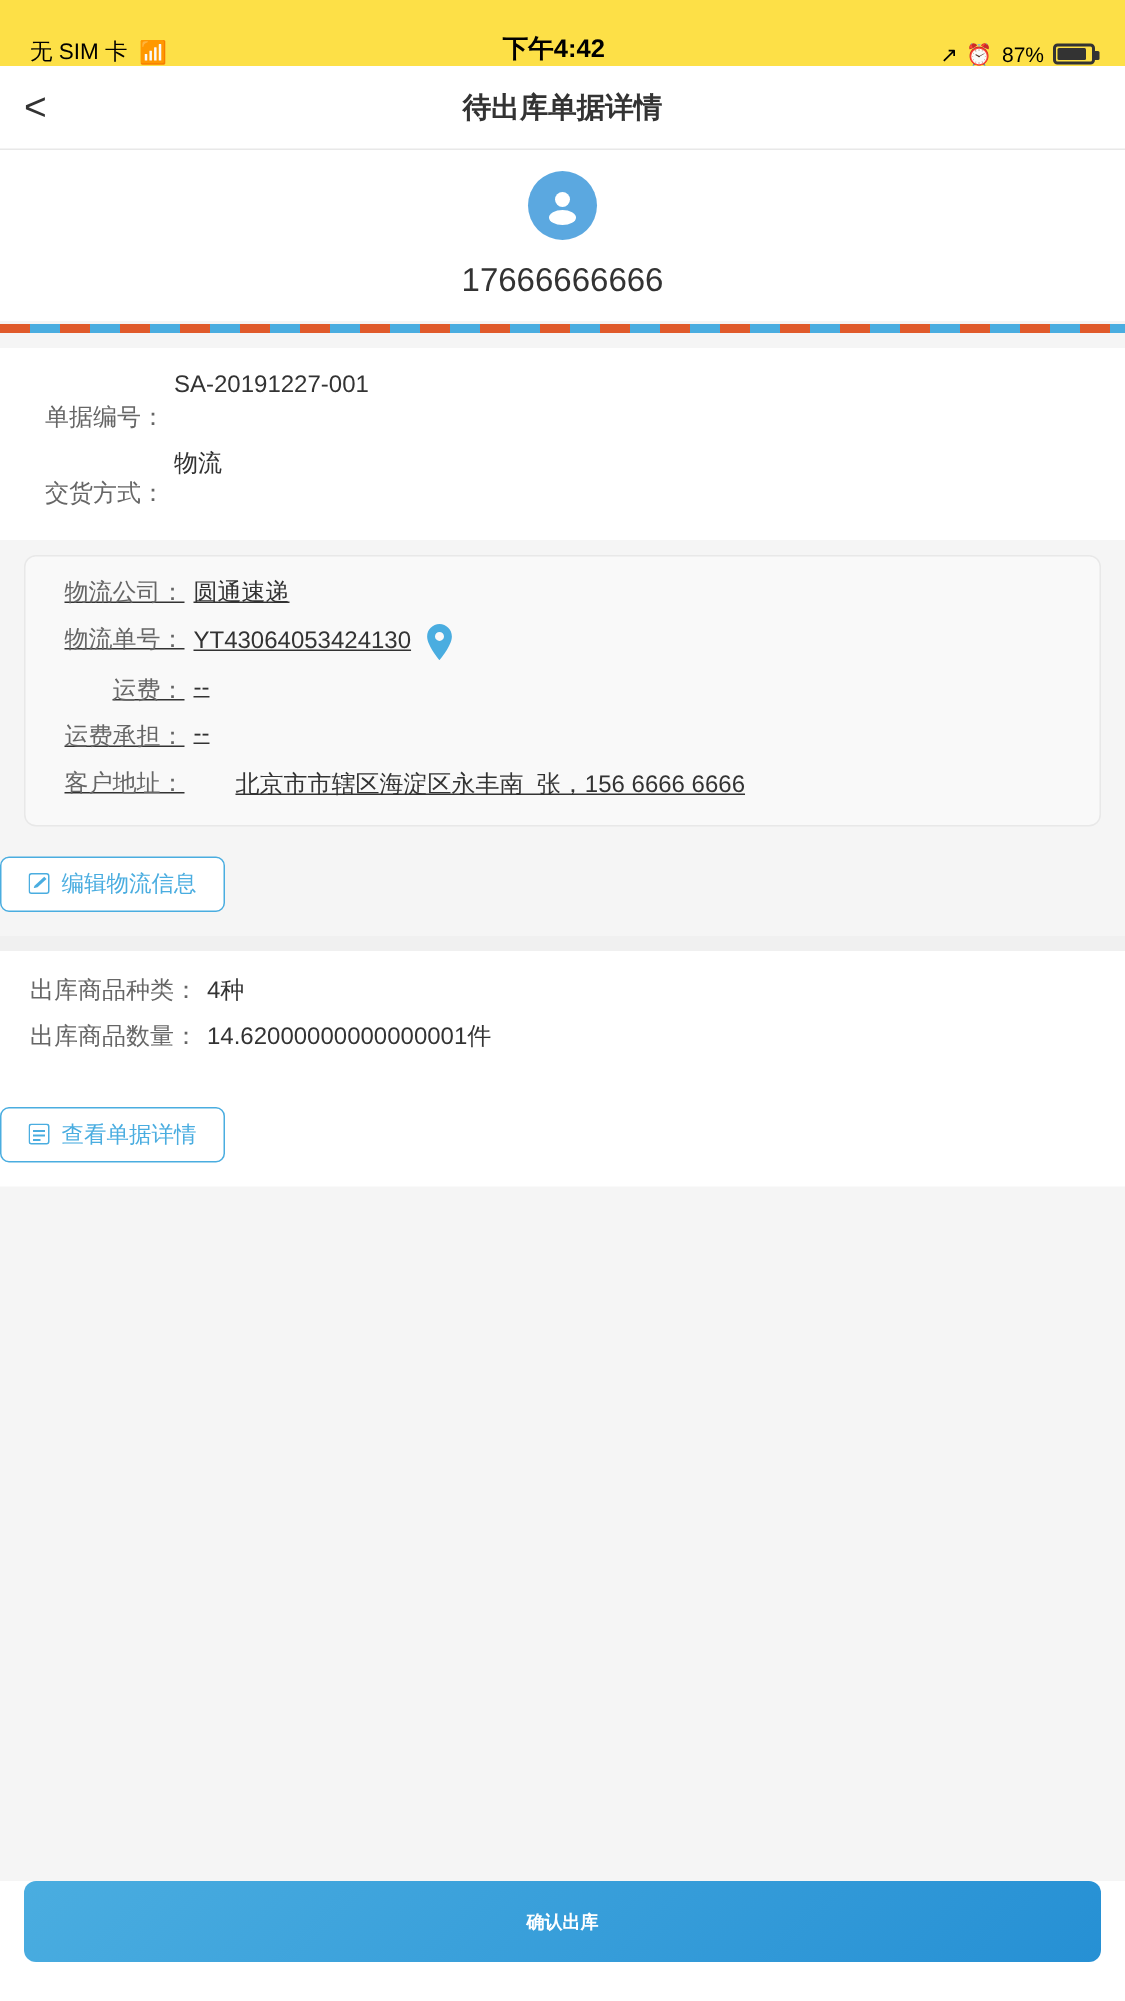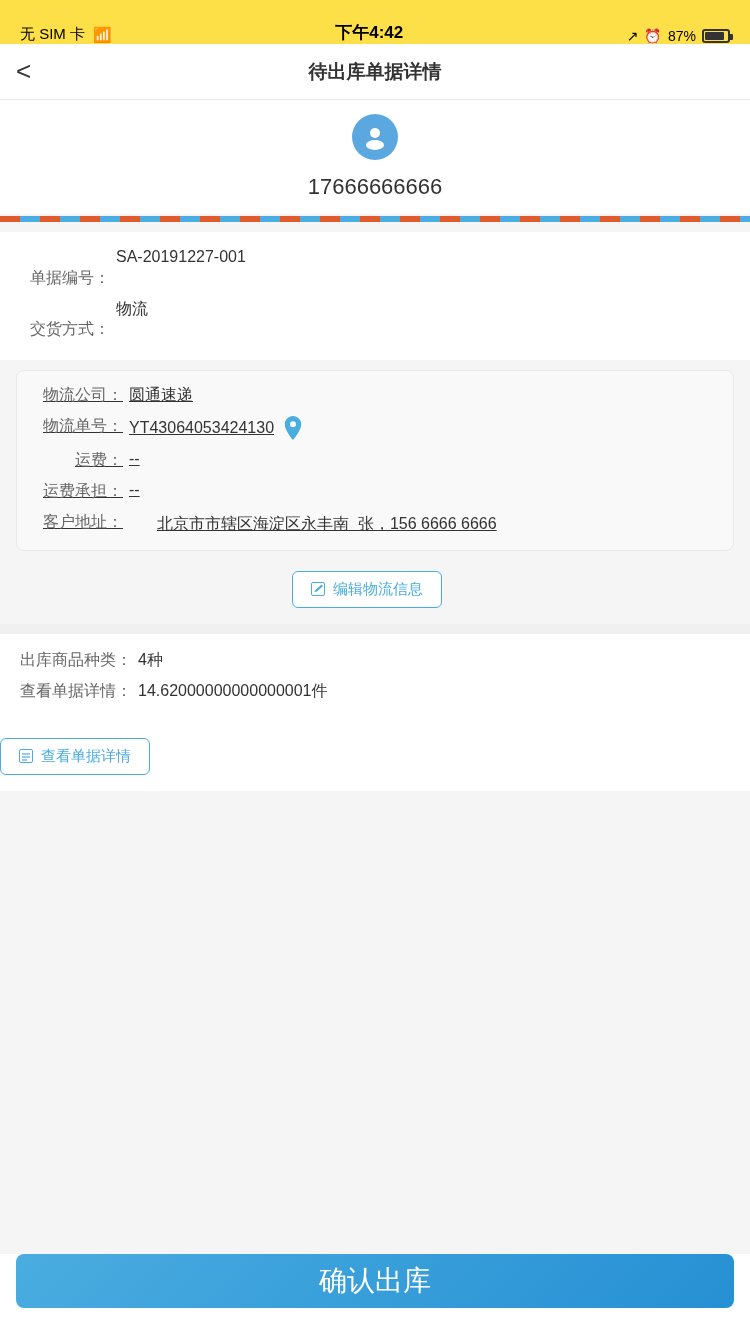--- a/index.html
+++ b/index.html
@@ -144,21 +144,21 @@
     }
     .logistics-value { color: #333; flex: 1; display: flex; align-items: center; gap: 8px; }
     .location-wrap {
       width: 24px; height: 24px;
       position: relative;
       flex-shrink: 0;
     }
 
     
     .edit-logistics-btn {
-      display: flex; align-items: center; justify-content: center;
+      display: flex; align-items: center; justify-content: flex-start;
       padding: 8px 16px 16px 0;
     }
     .btn-outline {
       border: 1px solid #4aade0;
       color: #4aade0;
       background: #fff;
       border-radius: 6px;
       padding: 8px 18px;
       font-size: 15px;
       display: flex; align-items: center; gap: 6px;
@@ -210,22 +210,22 @@
       bottom: 0; left: 0;
       width: 750px;
     }
     .bottom-white {
       background: #fff;
       height: 80px;
     }
     .confirm-btn {
       background: linear-gradient(135deg, #4aade0, #2690d4);
       color: #fff;
-      font-size: 28px;
-      font-weight: 400;
+      font-size: 12px;
+      font-weight: 700;
       width: calc(100% - 32px);
       margin: 12px 16px 0 16px;
       height: 54px;
       border-radius: 8px;
       border: none;
       cursor: pointer;
       display: flex; align-items: center; justify-content: center;
     }
 
     .main-content {
@@ -322,21 +322,21 @@
   </div>
 
   <div class="gray-sep"></div>
 
   <div class="goods-section">
     <div class="goods-row">
       <span class="goods-label">出库商品种类：</span>
       <span class="goods-value">4种</span>
     </div>
     <div class="goods-row">
-      <span class="goods-label">查看单据详情：</span>
+      <span class="goods-label">出库商品数量：</span>
       <span class="goods-value">14.62000000000000001件</span>
     </div>
   </div>
 
   <div class="view-details-btn-wrap">
     <button class="btn-outline-gray">
       <svg width="16" height="16" viewBox="0 0 16 16" fill="none" xmlns="http://www.w3.org/2000/svg">
         <rect x="0.5" y="0.5" width="13" height="13" rx="1.5" stroke="#4aade0"></rect>
         <line x1="3" y1="5" x2="11" y2="5" stroke="#4aade0" stroke-width="1.2"></line>
         <line x1="3" y1="8" x2="11" y2="8" stroke="#4aade0" stroke-width="1.2"></line>

